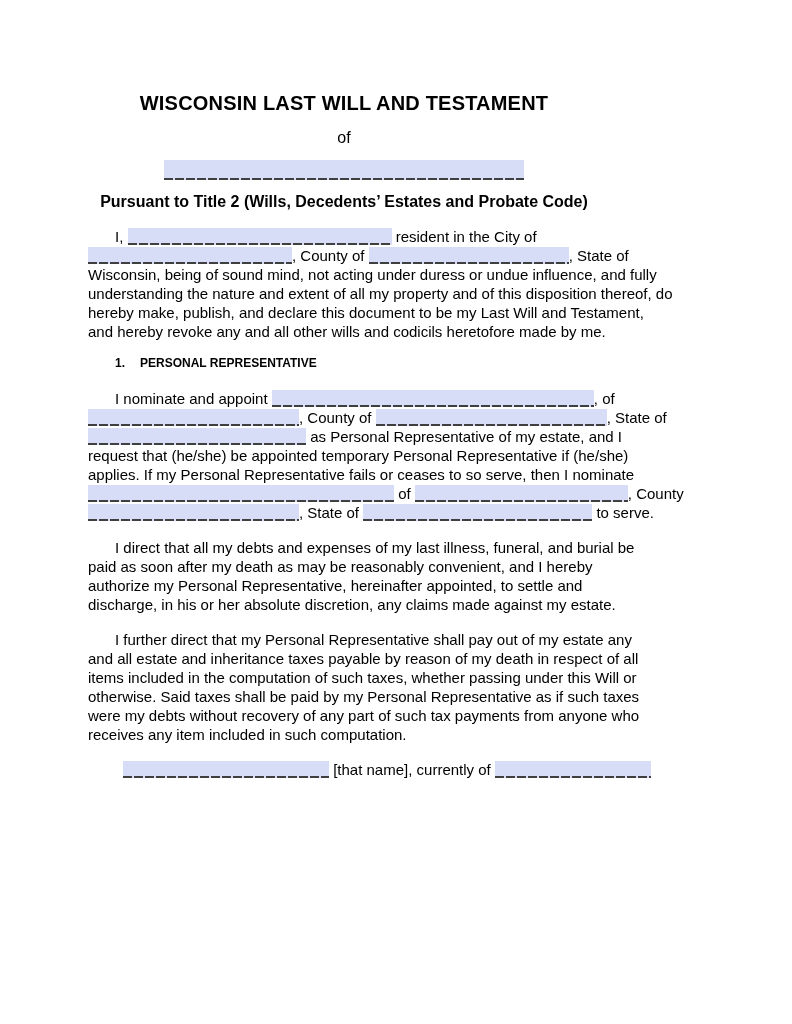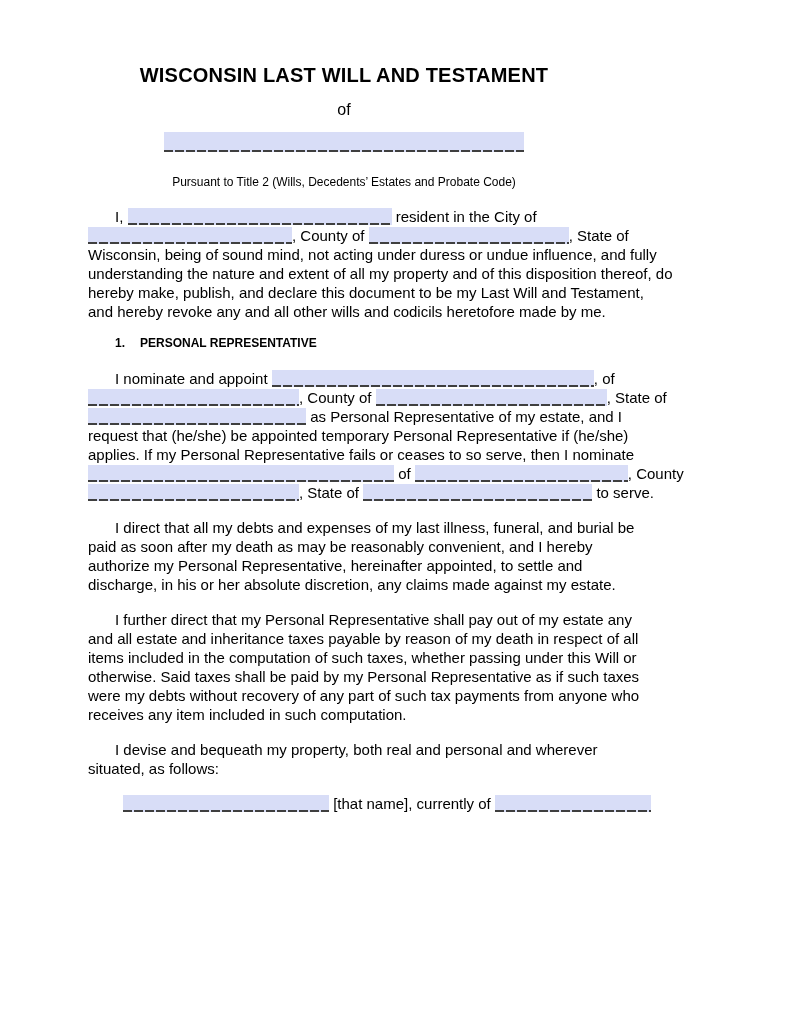--- a/index.html
+++ b/index.html
@@ -5,42 +5,43 @@
   html, body { margin: 0; padding: 0; background: #ffffff; }
   .page {
     position: relative;
     width: 688px;
     height: 1024px;
     background: #ffffff;
     font-family: "Liberation Sans", sans-serif;
     color: #000000;
     overflow: hidden;
     box-sizing: border-box;
-    padding: 64px 88px 0 88px;
+    padding: 92px 88px 0 88px;
   }
   .doc-title {
     margin: 0;
     font-size: 20px;
     font-weight: bold;
     text-align: center;
     line-height: 23px;
     letter-spacing: 0.2px;
   }
   .of-line {
     text-align: center;
     font-size: 16px;
     margin-top: 14px;
     line-height: 18px;
   }
   .title-field-row { text-align: center; margin-top: 13px; line-height: 20px; }
   .subtitle {
     text-align: center;
-    font-size: 12px;
-    margin-top: 23px;
+    font-size: 16px;
+    margin-top: 15px;
     line-height: 14px;
+    font-weight: bold;
   }
   .para {
     font-size: 15px;
     line-height: 19px;
     margin: 16px 0 0 0;
     white-space: nowrap;
   }
   #doc-body > .para:first-child { margin-top: 18px; }
   .heading {
     font-size: 12px;
@@ -96,17 +97,16 @@
     <span class="blank title-blank"></span>
   </div>
   <div class="subtitle">Pursuant to Title 2 (Wills, Decedents’ Estates and Probate Code)</div>
 
   <div id="doc-body">
       <p class="para"><span class="indent" style="width: 27px;"></span><span>I, </span><span class="blank" style="width: 264px;"></span><span> resident in the City of</span><br><span class="blank" style="width: 204px;"></span><span>, County of </span><span class="blank" style="width: 200px;"></span><span>, State of</span><br><span>Wisconsin, being of sound mind, not acting under duress or undue influence, and fully</span><br><span>understanding the nature and extent of all my property and of this disposition thereof, do</span><br><span>hereby make, publish, and declare this document to be my Last Will and Testament,</span><br><span>and hereby revoke any and all other wills and codicils heretofore made by me.</span></p>
       <div class="heading"><span class="h-num">1.</span><span>PERSONAL REPRESENTATIVE</span></div>
       <p class="para"><span class="indent" style="width: 27px;"></span><span>I nominate and appoint </span><span class="blank" style="width: 322px;"></span><span>, of</span><br><span class="blank" style="width: 211px;"></span><span>, County of </span><span class="blank" style="width: 231px;"></span><span>, State of</span><br><span class="blank" style="width: 218px;"></span><span> as Personal Representative of my estate, and I</span><br><span>request that (he/she) be appointed temporary Personal Representative if (he/she)</span><br><span>applies. If my Personal Representative fails or ceases to so serve, then I nominate</span><br><span class="blank" style="width: 306px;"></span><span> of </span><span class="blank" style="width: 213px;"></span><span>, County of</span><br><span class="blank" style="width: 211px;"></span><span>, State of </span><span class="blank" style="width: 229px;"></span><span> to serve.</span></p>
       <p class="para"><span class="indent" style="width: 27px;"></span><span>I direct that all my debts and expenses of my last illness, funeral, and burial be</span><br><span>paid as soon after my death as may be reasonably convenient, and I hereby</span><br><span>authorize my Personal Representative, hereinafter appointed, to settle and</span><br><span>discharge, in his or her absolute discretion, any claims made against my estate.</span></p>
       <p class="para"><span class="indent" style="width: 27px;"></span><span>I further direct that my Personal Representative shall pay out of my estate any</span><br><span>and all estate and inheritance taxes payable by reason of my death in respect of all</span><br><span>items included in the computation of such taxes, whether passing under this Will or</span><br><span>otherwise. Said taxes shall be paid by my Personal Representative as if such taxes</span><br><span>were my debts without recovery of any part of such tax payments from anyone who</span><br><span>receives any item included in such computation.</span></p>
-      <p class="para"><span class="indent" style="width: 27px;"></span><span>I devise and bequeath my property, both real and personal and wherever</span><br><span>situated, as follows:</span></p>
       <p class="para"><span class="indent" style="width: 35px;"></span><span class="blank" style="width: 206px;"></span><span> [that name], currently of </span><span class="blank" style="width: 156px;"></span></p>
     </div>
 
 </div>
 
 </body></html>

